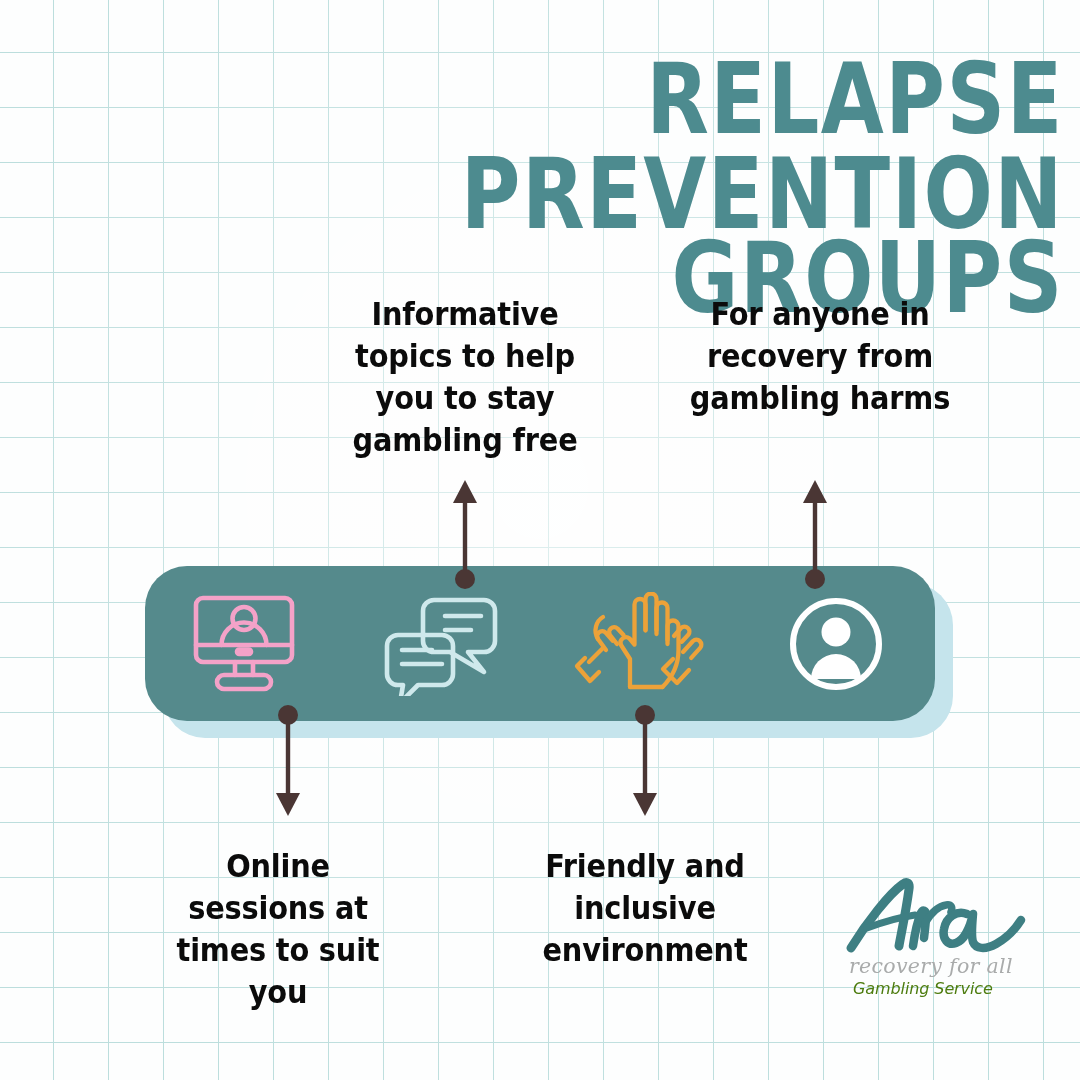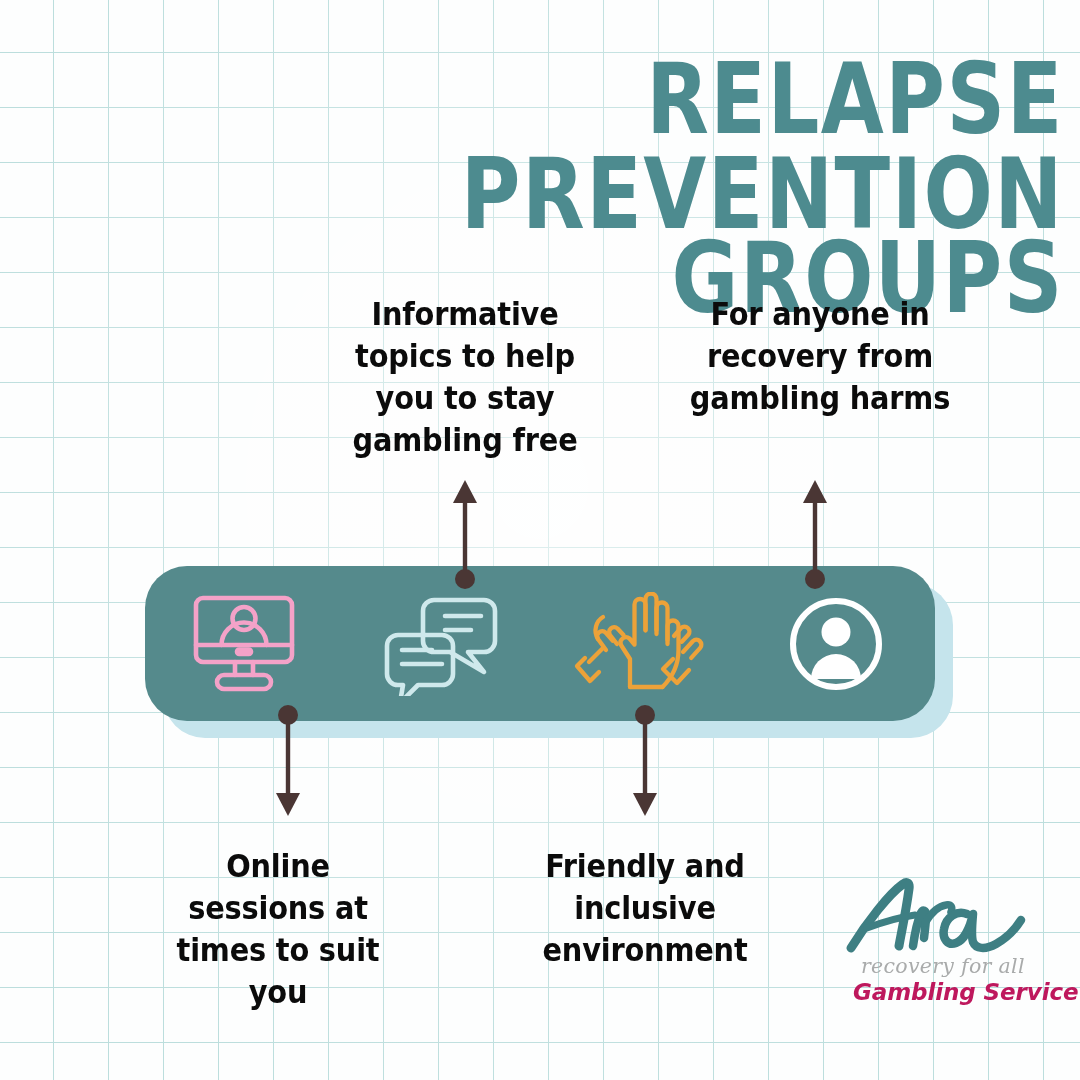--- a/index.html
+++ b/index.html
@@ -125,29 +125,29 @@
     width: 215px;
     height: 140px;
   }
   #logo-mark { display: block; }
   #logo-tagline {
     font-family: "DejaVu Serif", serif;
     font-style: italic;
     font-size: 20.5px;
     color: #a9abab;
     letter-spacing: 0.3px;
-    margin: -4px 0 0 16px;
+    margin: -4px 0 0 4px;
     white-space: nowrap;
   }
   #logo-service {
     font-family: "DejaVu Sans", sans-serif;
     font-style: italic;
-    font-weight: bold;
-    font-size: 23px;
-    color: #be185d;
+    font-weight: normal;
+    font-size: 16px;
+    color: #4d7c0f;
     letter-spacing: -0.1px;
     margin: 1px 0 0 8px;
     white-space: nowrap;
   }
 </style>
 </head>
 <body>
 
 <div id="poster">
 

